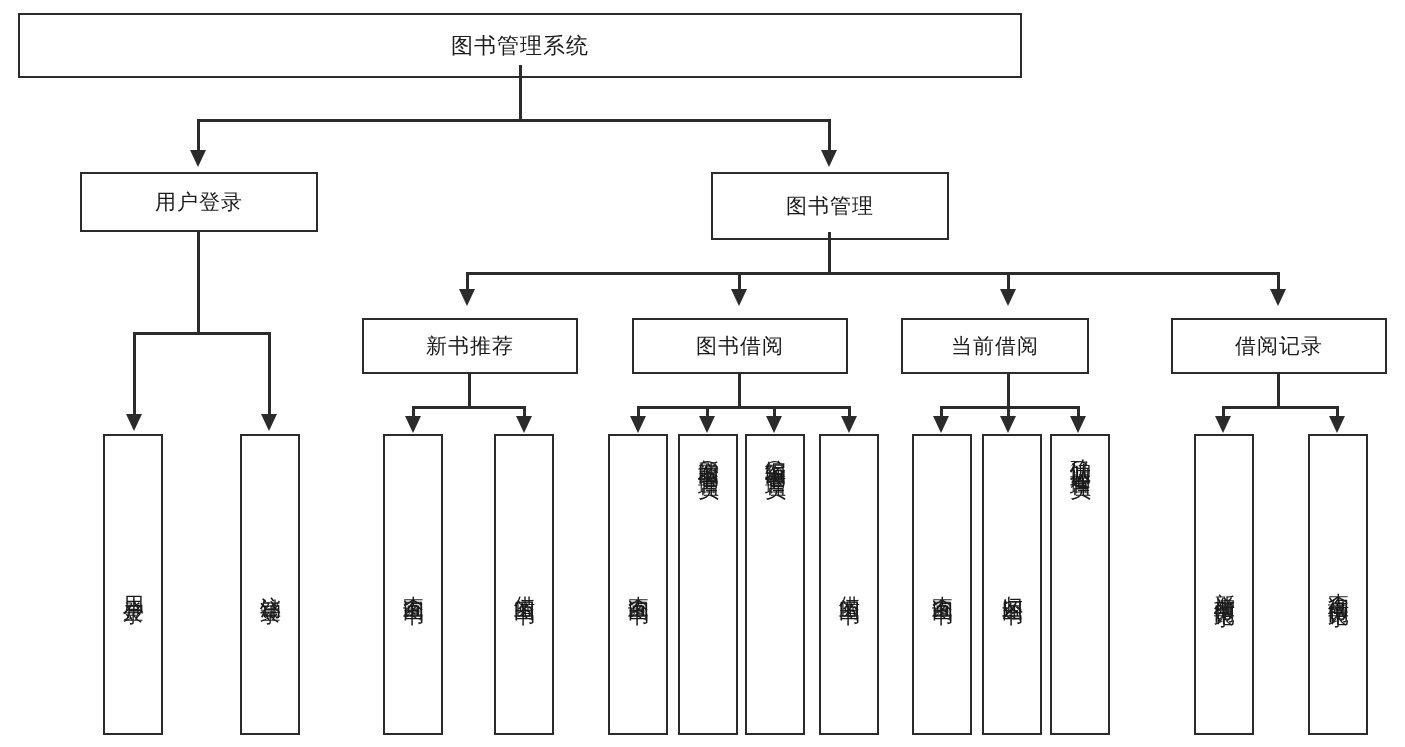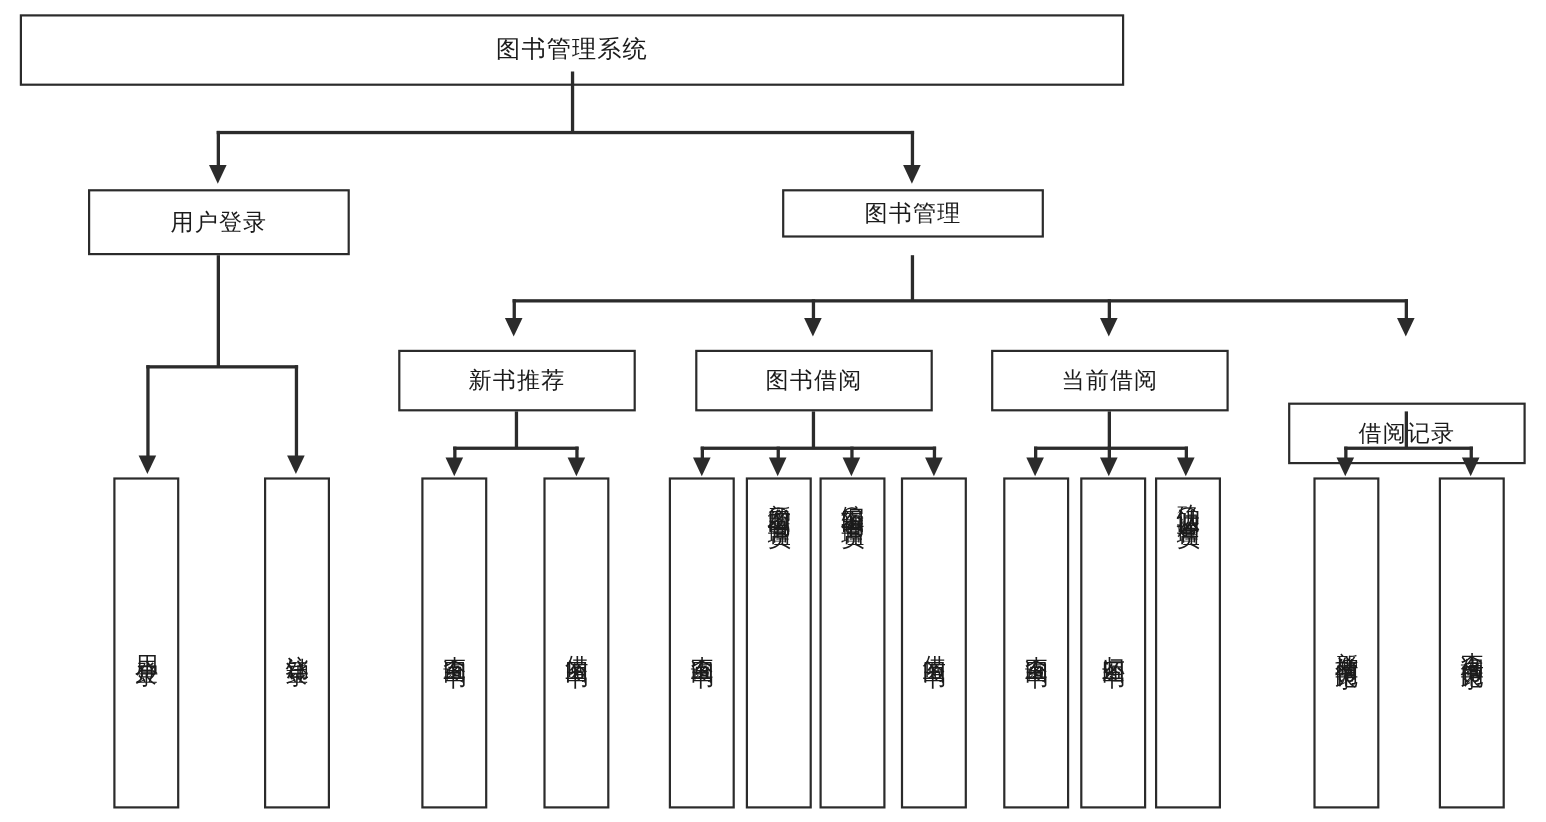--- a/index.html
+++ b/index.html
@@ -104,21 +104,21 @@
 
   <div class="vline" style="left:197px; top:119px; width:3px; height:32px;"></div>
   <div class="vline" style="left:828px; top:119px; width:3px; height:32px;"></div>
   <div class="arrow" style="left:190px; top:150px;"></div>
   <div class="arrow" style="left:821px; top:150px;"></div>
 
   <div class="node mid" style="left:80px; top:172px; width:238px; height:60px;">
     <span class="label">用户登录</span>
   </div>
 
-  <div class="node mid" style="left:711px; top:172px; width:238px; height:44px;">
+  <div class="node mid" style="left:711px; top:172px; width:238px; height:68px;">
     <span class="label">图书管理</span>
   </div>
 
   <div class="vline" style="left:197px; top:232px; width:3px; height:102px;"></div>
   <div class="hline" style="left:133px; top:332px; width:138px; height:3px;"></div>
   <div class="vline" style="left:133px; top:332px; width:3px; height:83px;"></div>
   <div class="vline" style="left:268px; top:332px; width:3px; height:83px;"></div>
   <div class="arrow" style="left:126px; top:414px;"></div>
   <div class="arrow" style="left:261px; top:414px;"></div>
 
@@ -132,24 +132,24 @@
   <div class="arrow" style="left:731px; top:289px;"></div>
   <div class="arrow" style="left:1000px; top:289px;"></div>
   <div class="arrow" style="left:1270px; top:289px;"></div>
 
   <div class="node mid" style="left:632px; top:318px; width:216px; height:56px;">
     <span class="label">图书借阅</span>
   </div>
   <div class="node mid" style="left:362px; top:318px; width:216px; height:56px;">
     <span class="label">新书推荐</span>
   </div>
-  <div class="node mid" style="left:901px; top:318px; width:216px; height:56px;">
+  <div class="node mid" style="left:901px; top:318px; width:188px; height:56px;">
     <span class="label">当前借阅</span>
   </div>
-  <div class="node mid" style="left:1171px; top:318px; width:216px; height:56px;margin-top:48px;">
+  <div class="node mid" style="left:1171px; top:318px; width:216px; height:56px;">
     <span class="label">借阅记录</span>
   </div>
 
   <div class="vline" style="left:468px; top:374px; width:3px; height:34px;"></div>
   <div class="hline" style="left:412px; top:406px; width:114px; height:3px;"></div>
   <div class="vline" style="left:412px; top:406px; width:3px; height:11px;"></div>
   <div class="vline" style="left:523px; top:406px; width:3px; height:11px;"></div>
   <div class="arrow" style="left:405px; top:416px;"></div>
   <div class="arrow" style="left:516px; top:416px;"></div>
 

